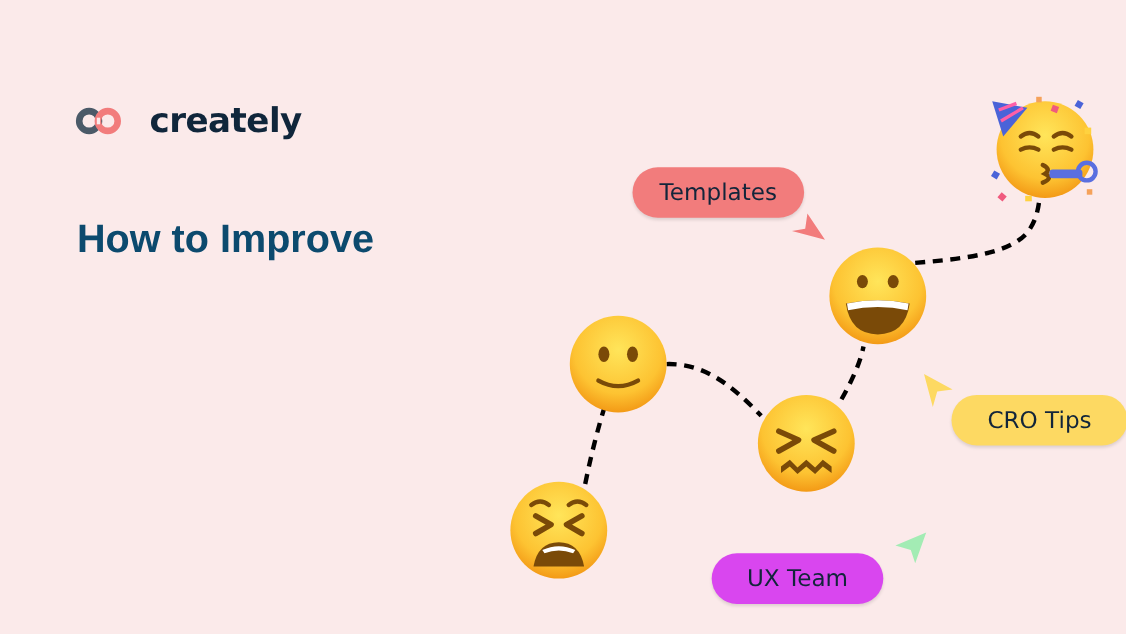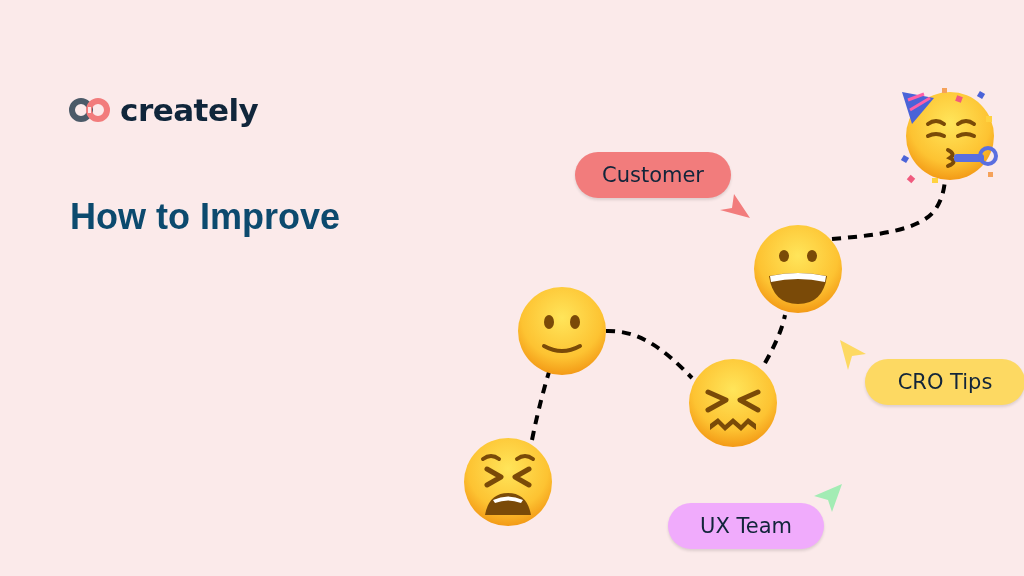--- a/index.html
+++ b/index.html
@@ -4,21 +4,21 @@
 <style>
   html, body { margin: 0; padding: 0; }
   body {
     width: 1024px; height: 576px; overflow: hidden;
     background: #fbeaea;
     position: relative;
     font-family: "Liberation Sans", sans-serif;
   }
   .logo {
     position: absolute; left: 68px; top: 92px;
-    display: flex; align-items: center; gap: 8px;
+    display: flex; align-items: center; gap: 24px;
   }
   .logo-text {
     font-family: "DejaVu Sans", sans-serif;
     font-weight: bold; font-size: 31px; color: #10263b;
     letter-spacing: -0.5px;
   }
   .title {
     position: absolute; left: 70px; top: 192px;
     width: 440px;
     font-family: Liberation Sans, sans-serif;
@@ -150,31 +150,31 @@
   <rect x="80" y="12" width="6" height="6" fill="#4a63d8" transform="rotate(30 83 15)"></rect>
   <rect x="88" y="36" width="6" height="6" fill="#ffd23f"></rect>
   <rect x="44" y="8" width="5" height="5" fill="#f5a25a"></rect>
   <rect x="4" y="76" width="6" height="6" fill="#4a63d8" transform="rotate(30 7 79)"></rect>
   <rect x="10" y="96" width="6" height="6" fill="#f05a7e" transform="rotate(40 13 99)"></rect>
   <rect x="34" y="98" width="6" height="5" fill="#ffd23f"></rect>
   <rect x="90" y="92" width="5" height="5" fill="#f5a25a"></rect>
 </svg>
 
 <div class="pill" style="left:575px; top:152px; width:156px; background:#f27c7c;">
-  <span>Customer</span>
+  <span>Templates</span>
 </div>
 <svg class="arrow" style="left:718px; top:192px;" width="34" height="30" viewBox="0 0 34 30">
   <path d="M16 2 L32 26 L2 18 L14 16 Z" fill="#f27c7c"></path>
 </svg>
 
 <div class="pill" style="left:865px; top:359px; width:160px; background:#fdd962;">
   <span>CRO Tips</span>
 </div>
 <svg class="arrow" style="left:836px; top:338px;" width="34" height="34" viewBox="0 0 34 34">
   <path d="M4 2 L30 16 L16 18 L12 32 Z" fill="#fdd962"></path>
 </svg>
 
-<div class="pill" style="left:668px; top:503px; width:156px; background:#f0abfc;text-align:center;">
+<div class="pill" style="left:647px; top:503px; width:156px; background:#d946ef;text-align:center;">
   <span>UX Team</span>
 </div>
 <svg class="arrow" style="left:810px; top:482px;" width="34" height="34" viewBox="0 0 34 34">
   <path d="M32 2 L22 30 L18 18 L4 14 Z" fill="#a3ecb4"></path>
 </svg>
 
 </body></html>

